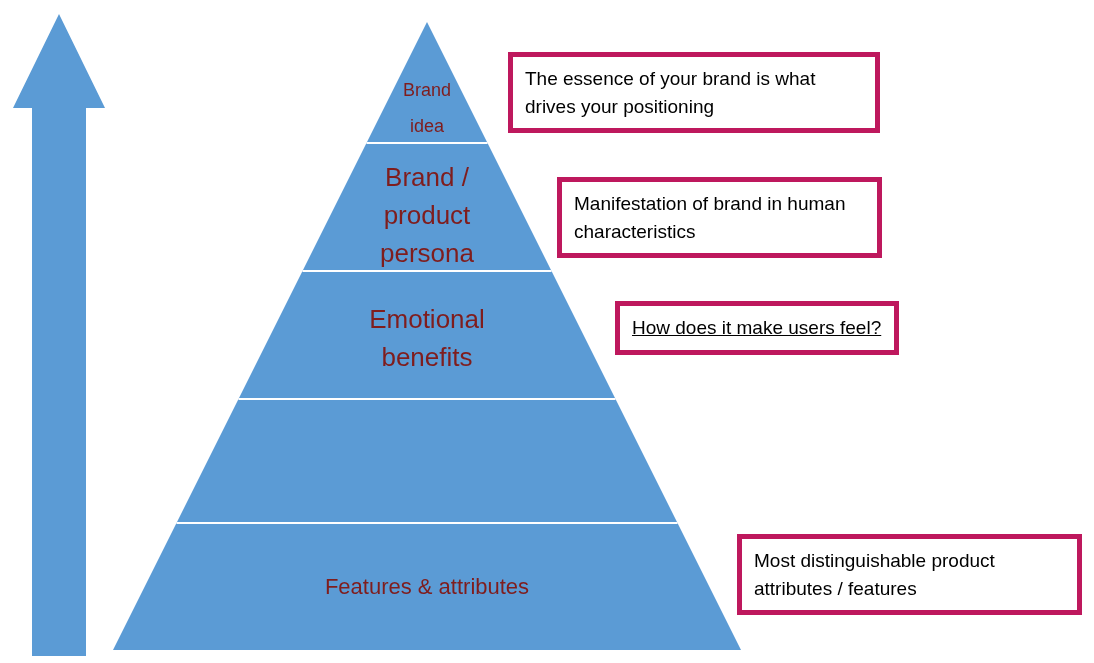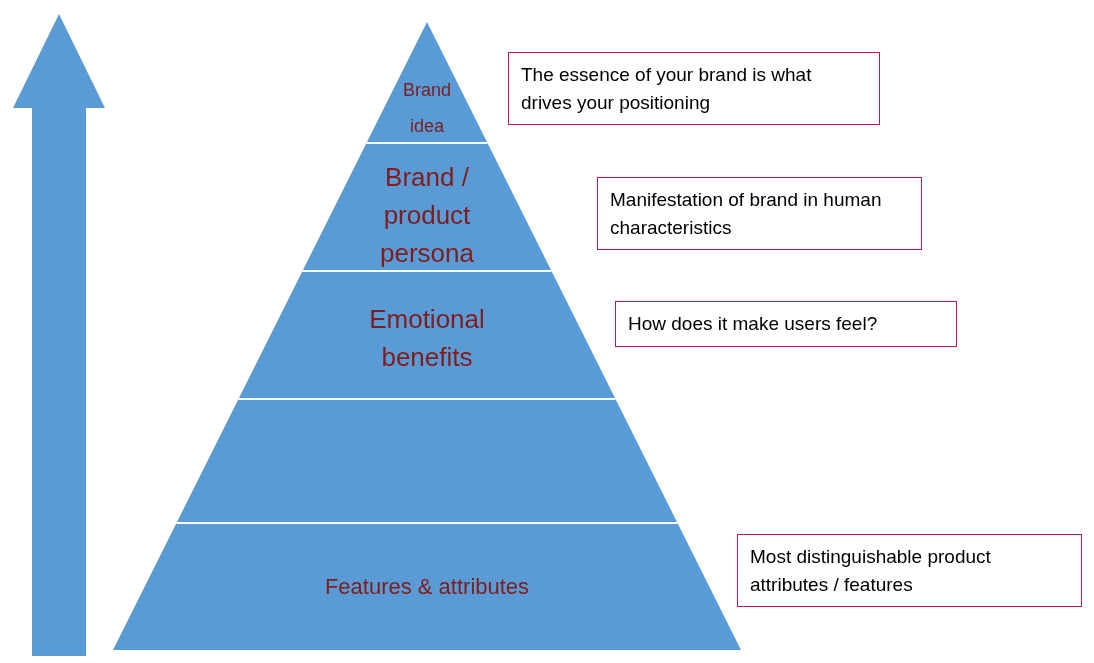--- a/index.html
+++ b/index.html
@@ -29,30 +29,30 @@
     transform: translateX(-50%);
   }
   .lbl-brand-idea   { left: 427px; top: 72px;  width: 80px;  font-size: 18px; line-height: 36px; }
   .lbl-persona      { left: 427px; top: 158px; width: 170px; font-size: 26px; line-height: 38px; }
   .lbl-emotional    { left: 427px; top: 300px; width: 180px; font-size: 26px; line-height: 38px; }
   .lbl-functional   { left: 427px; top: 448px; width: 420px; font-size: 26px; line-height: 30px; }
   .lbl-features     { left: 427px; top: 572px; width: 520px; font-size: 22px; line-height: 30px; }
   .annotation {
     position: absolute;
     background: #ffffff;
-    border: 1px solid #be185d;
+    border: 5px solid #be185d;
     color: #000000;
     font-size: 19px;
     line-height: 1.45;
     padding: 8px 12px;
     box-sizing: border-box;
   }
   .ann-brand-idea { left: 508px; top: 52px;  width: 372px; }
-  .ann-persona    { left: 557px; top: 177px; width: 325px; margin-left: 40px; }
-  .ann-emotional  { left: 615px; top: 301px; width: 342px; }
+  .ann-persona    { left: 557px; top: 177px; width: 325px; }
+  .ann-emotional  { left: 615px; top: 301px; width: 284px; text-decoration: underline; }
   .ann-functional { left: 678px; top: 427px; width: 339px; }
   .ann-features   { left: 737px; top: 534px; width: 345px; }
 </style>
 </head>
 <body>
 
 <div class="canvas">
 
   <svg class="bg-svg" viewBox="0 0 1094 663" aria-hidden="true">
 

